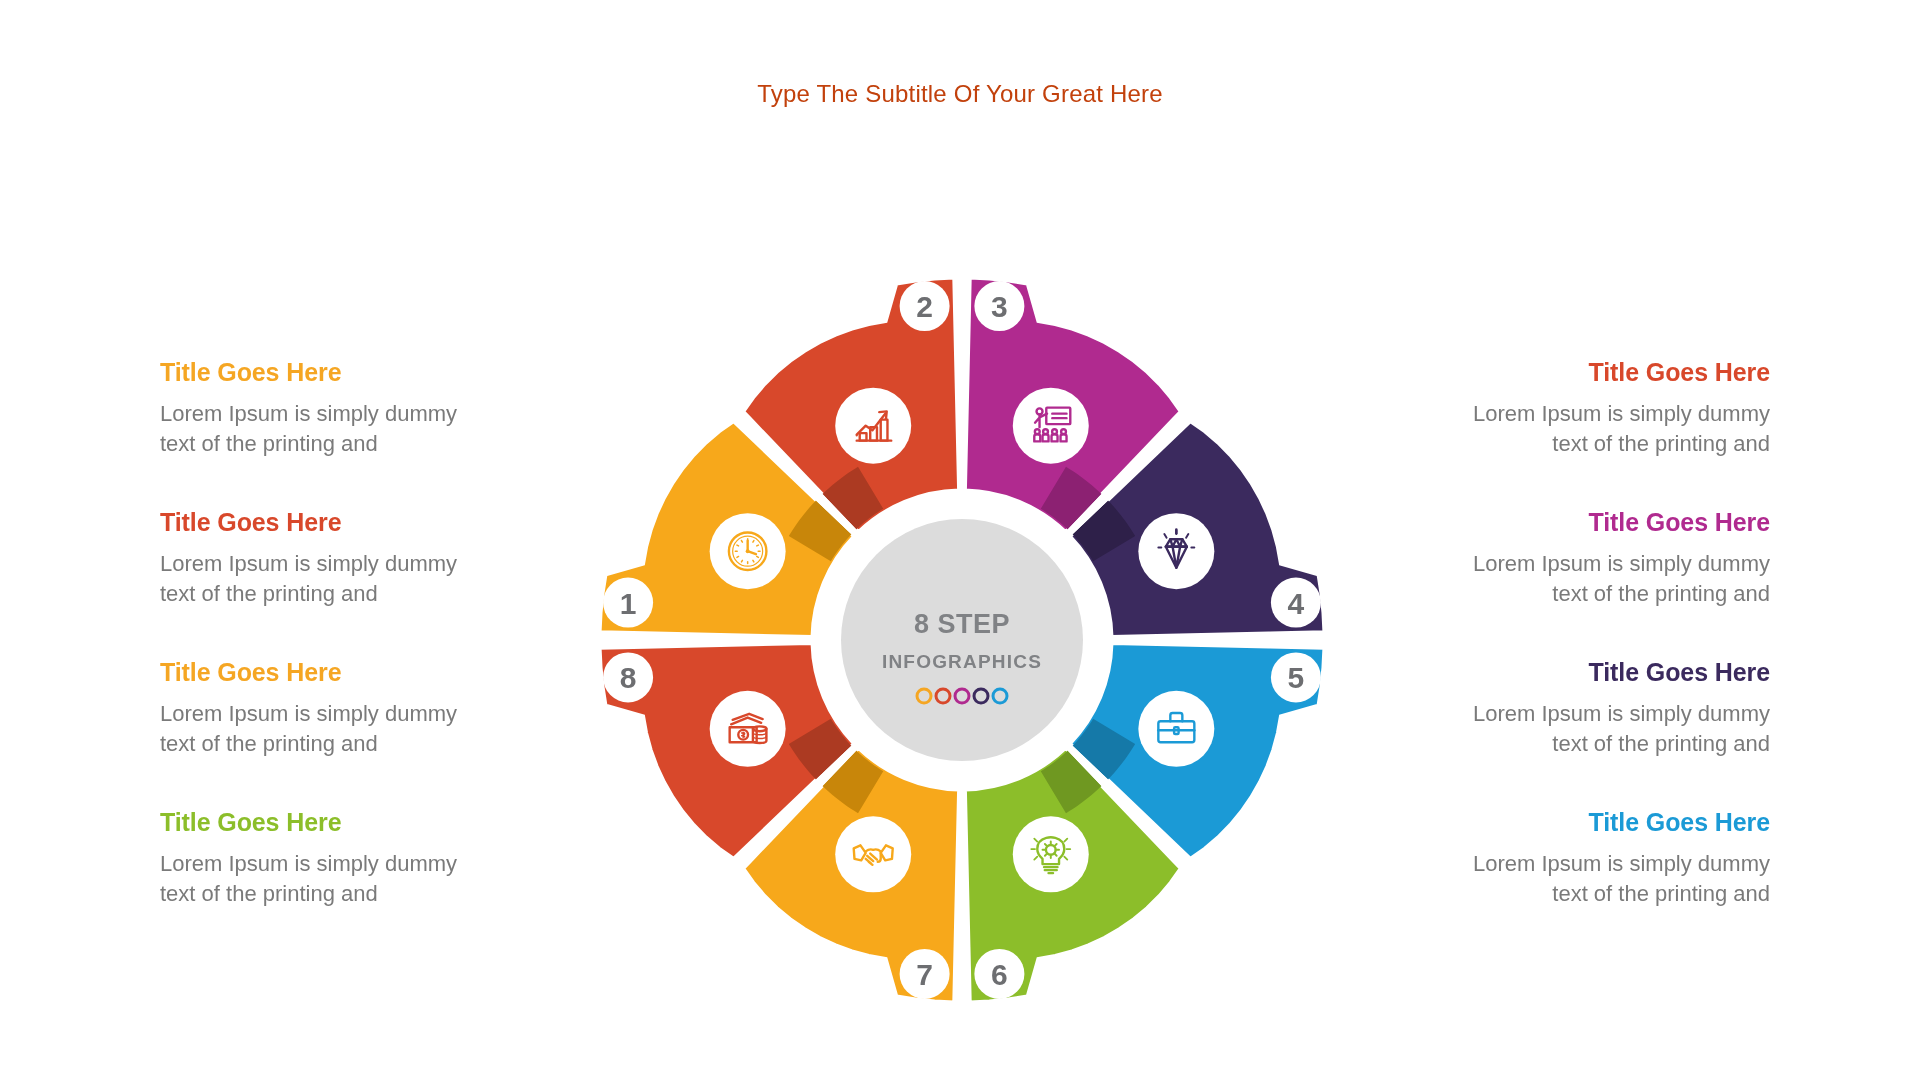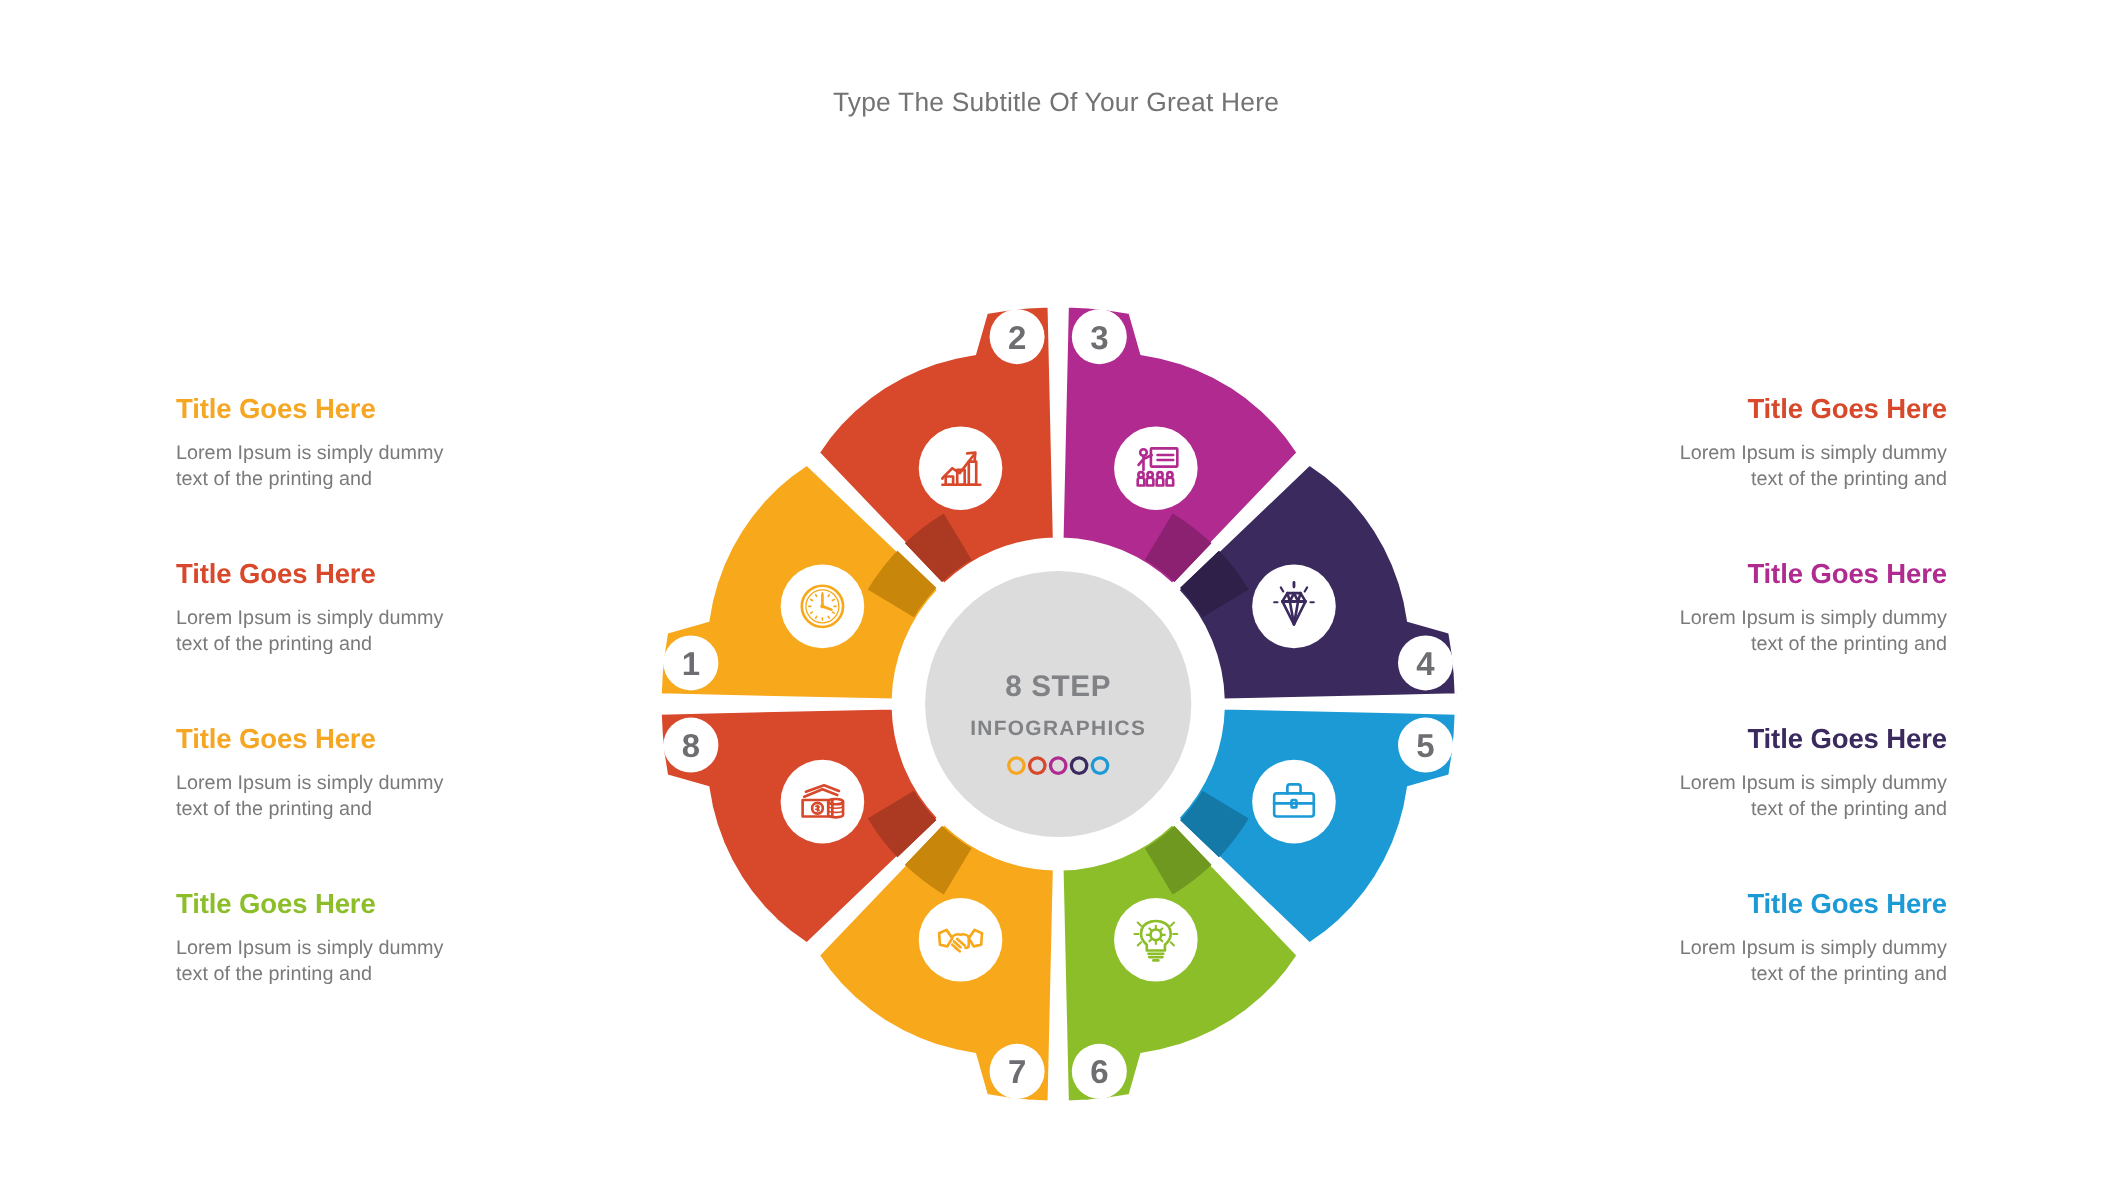--- a/index.html
+++ b/index.html
@@ -29,21 +29,21 @@
     font-size: 66px;
     font-weight: 400;
     color: #7b7b7b;
     letter-spacing: 0.5px;
     line-height: 1.05;
     margin: 0;
   }
   #page-subtitle {
     font-size: 24px;
     font-weight: 400;
-    color: #737373;
+    color: #c2410c;
     margin-top: 22px;
     letter-spacing: 0.2px;
   }
 
   
   .side-col {
     position: absolute;
     top: 359px;
     width: 380px;
   }
@@ -52,21 +52,21 @@
 
   .text-block { height: 150px; }
   .block-title {
     font-size: 25px;
     font-weight: bold;
     line-height: 1.1;
     margin: 0 0 12px 0;
     letter-spacing: -0.1px;
   }
   .block-body {
-    font-size: 18px;
+    font-size: 22px;
     color: #7a7a7a;
     line-height: 1.38;
     margin: 0;
   }
 
   
   #wheel {
     position: absolute;
     left: 600px;
     top: 278px;

